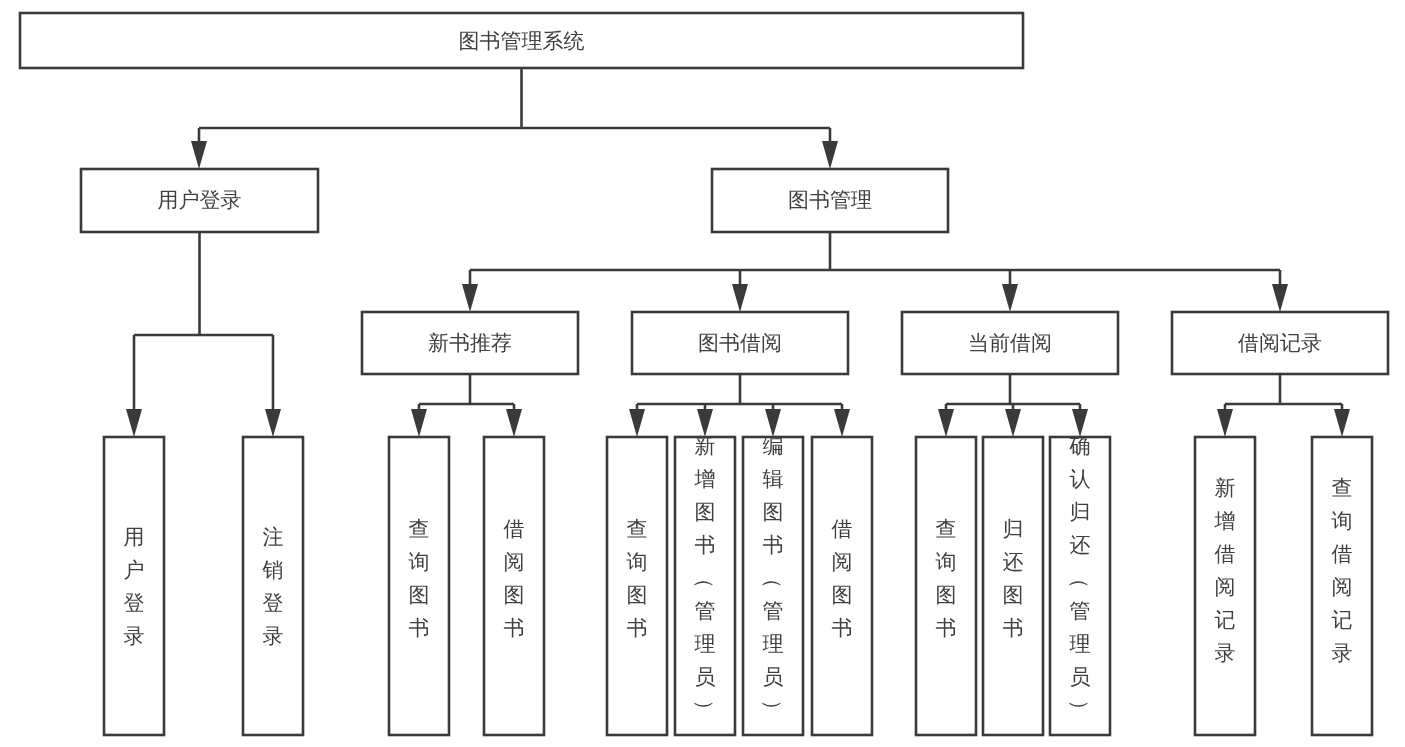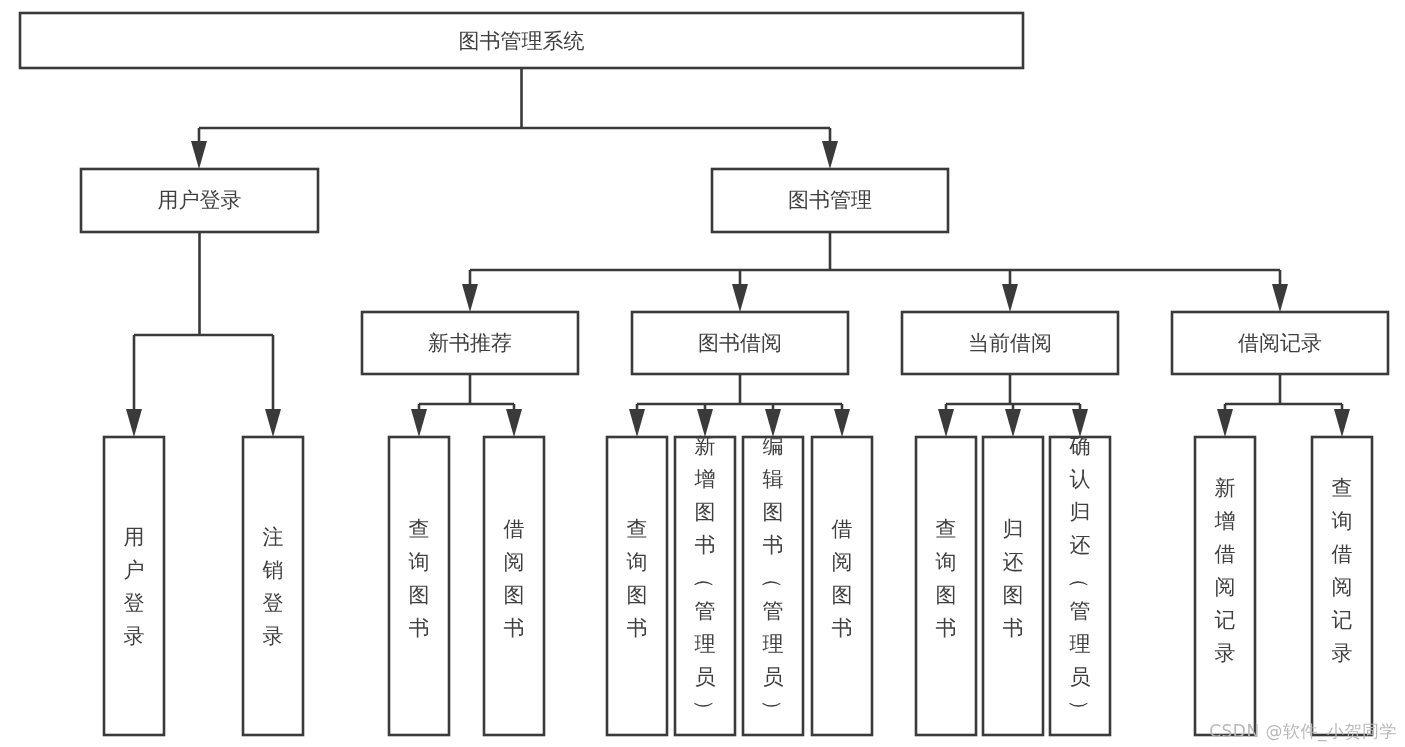--- a/index.html
+++ b/index.html
@@ -284,14 +284,13 @@
             <text class="node-label-vertical" x="1342" y="560.5">借</text>
             <text class="node-label-vertical" x="1342" y="593.5">阅</text>
             <text class="node-label-vertical" x="1342" y="626.5">记</text>
             <text class="node-label-vertical" x="1342" y="659.5">录</text>
           </g>
       </g>
     </g>
 
   </svg>
 
-  <div class="watermark">CSDN @软件_小贺同学</div>
 </div>
 
 </body></html>

